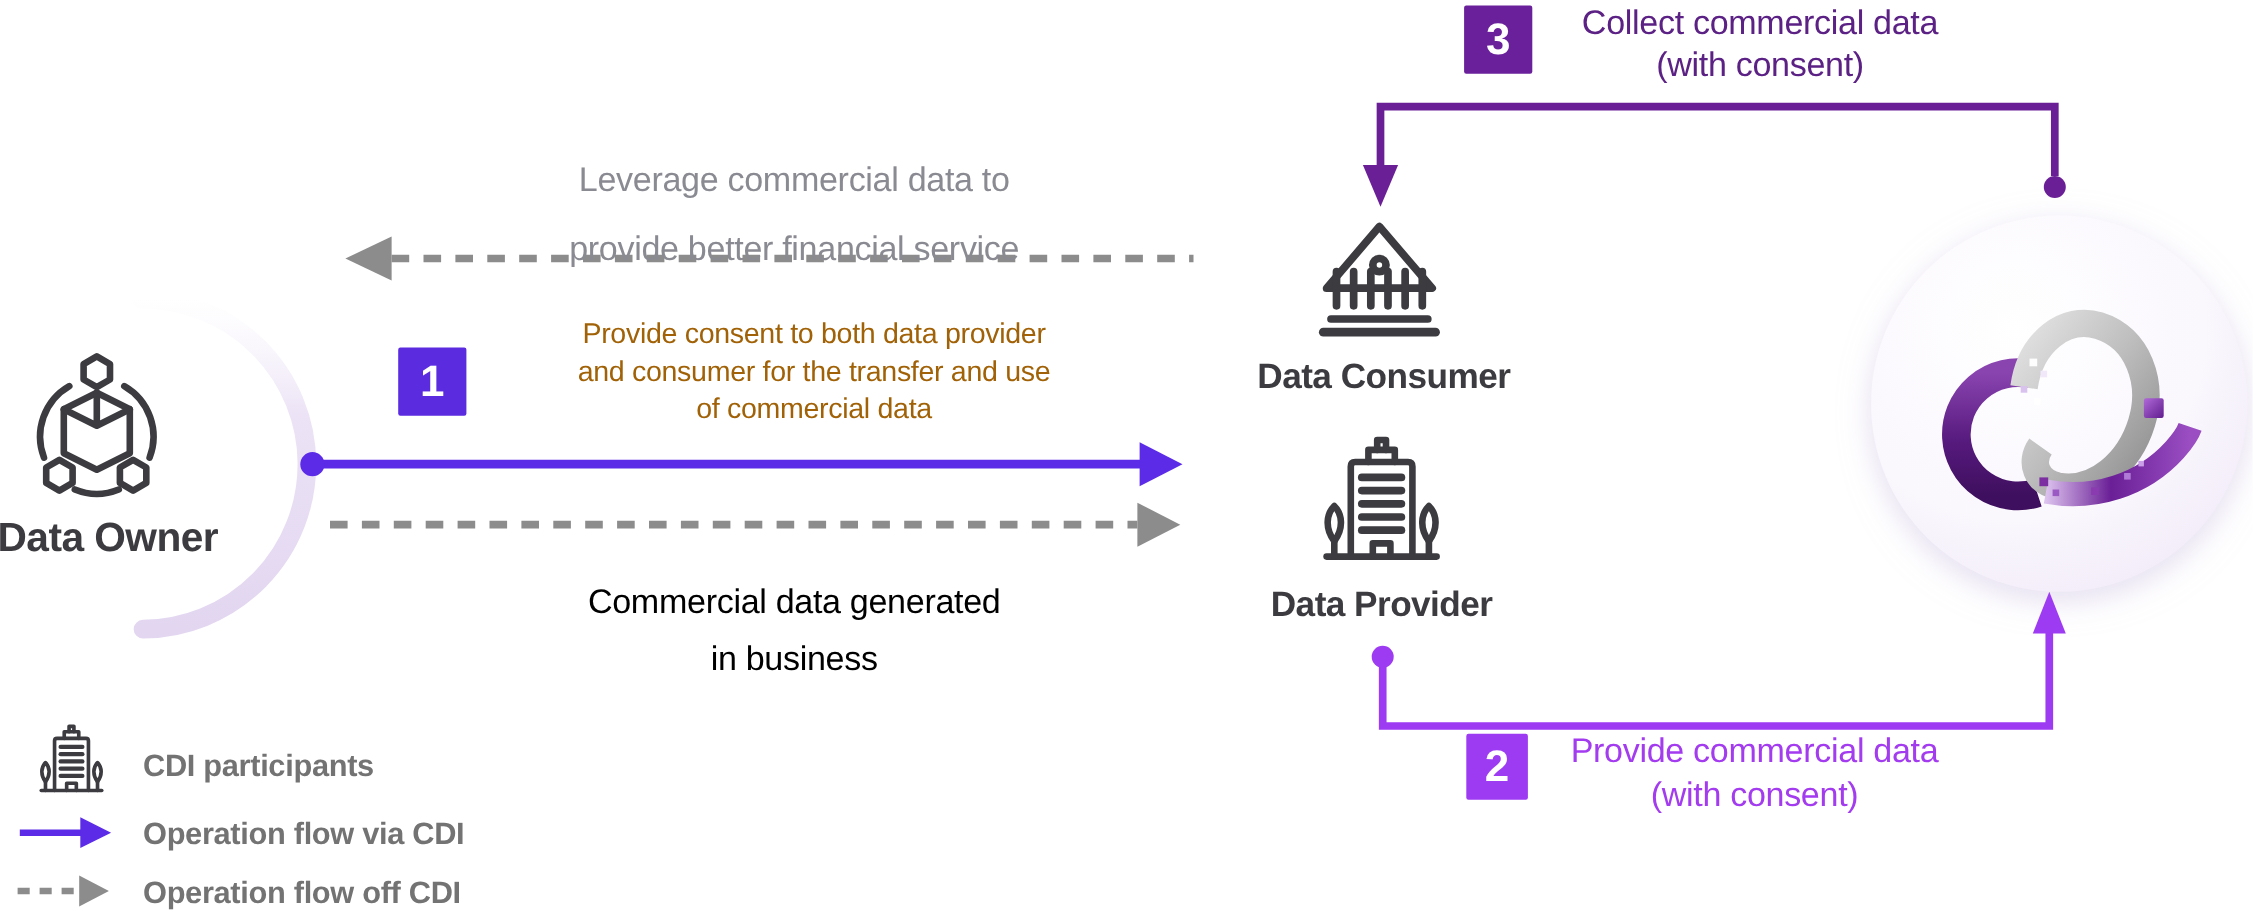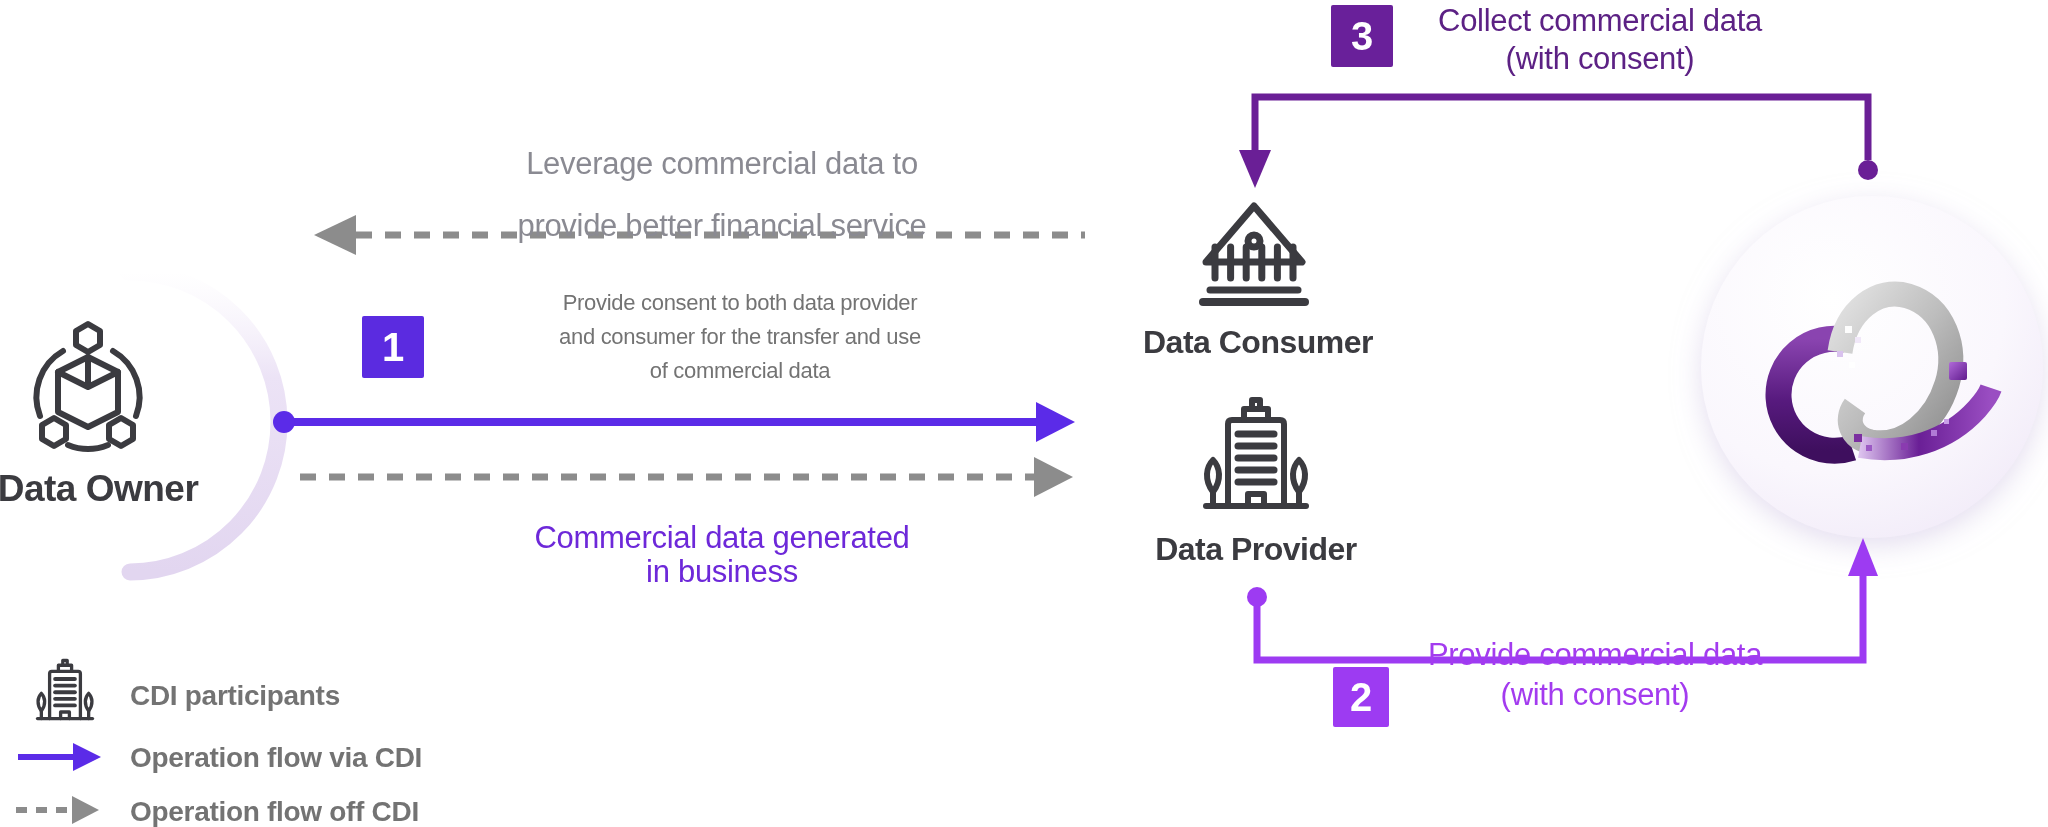--- a/index.html
+++ b/index.html
@@ -177,34 +177,34 @@
   </div>
   <div class="abs txt" style="left:1600px;top:2px;font-size:31px;line-height:38px;color:#5C2184;">Collect commercial data
 (with consent)</div>
 
   <div class="abs txt" style="left:722px;top:133px;font-size:31px;line-height:62px;color:#8A8A92;">Leverage commercial data to
 provide better financial service</div>
 
   <div class="abs badge" style="left:362px;top:316px;background:#5B2BE0;">
     <span>1</span>
   </div>
-  <div class="abs txt" style="left:740px;top:286px;font-size:22px;line-height:34px;color:#737373;">Provide consent to both data provider
+  <div class="abs txt" style="left:740px;top:286px;font-size:26px;line-height:34px;color:#a16207;">Provide consent to both data provider
 and consumer for the transfer and use
 of commercial data</div>
 
-  <div class="abs txt" style="left:722px;top:521px;font-size:31px;line-height:34px;color:#6d28d9;">Commercial data generated
+  <div class="abs txt" style="left:722px;top:521px;font-size:31px;line-height:52px;color:#000000;">Commercial data generated
 in business</div>
 
   <div class="abs txt entity-label" style="left:98px;top:468px;font-size:37px;">Data Owner</div>
   <div class="abs txt entity-label" style="left:1258px;top:324px;font-size:32px;">Data Consumer</div>
   <div class="abs txt entity-label" style="left:1256px;top:531px;font-size:32px;">Data Provider</div>
 
   <div class="abs badge" style="left:1333px;top:667px;width:56px;height:60px;background:#9D3BF2;">
     <span>2</span>
   </div>
-  <div class="abs txt" style="left:1595px;top:635px;font-size:31px;line-height:40px;color:#A33BEF;">Provide commercial data
+  <div class="abs txt" style="left:1595px;top:663px;font-size:31px;line-height:40px;color:#A33BEF;">Provide commercial data
 (with consent)</div>
 
   <div class="abs legend-label" style="left:130px;top:680px;">CDI participants</div>
   <div class="abs legend-label" style="left:130px;top:742px;">Operation flow via CDI</div>
   <div class="abs legend-label" style="left:130px;top:796px;">Operation flow off CDI</div>
 
 </div>
 
 </body></html>

